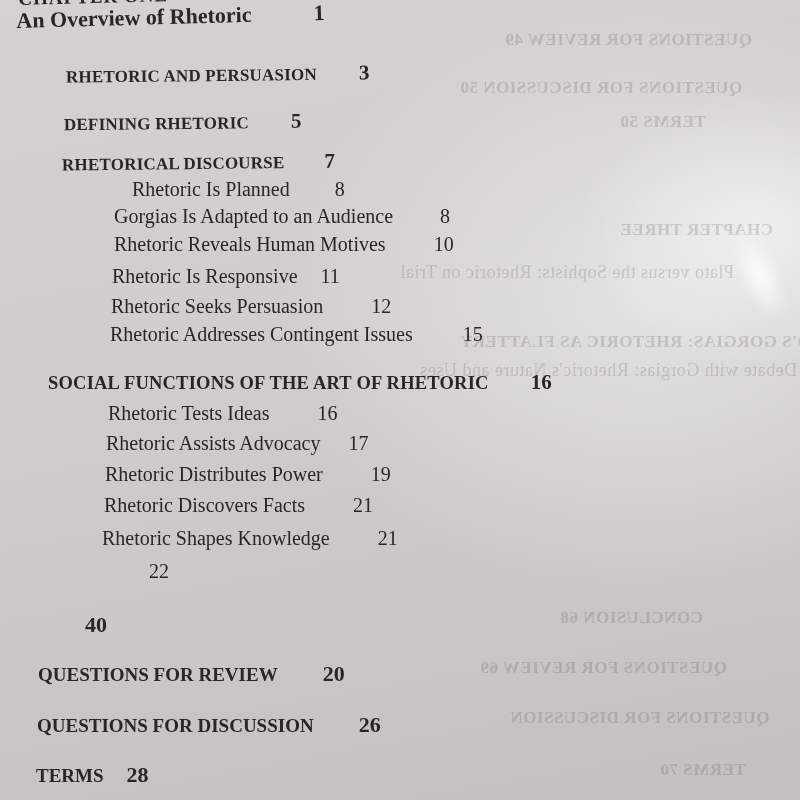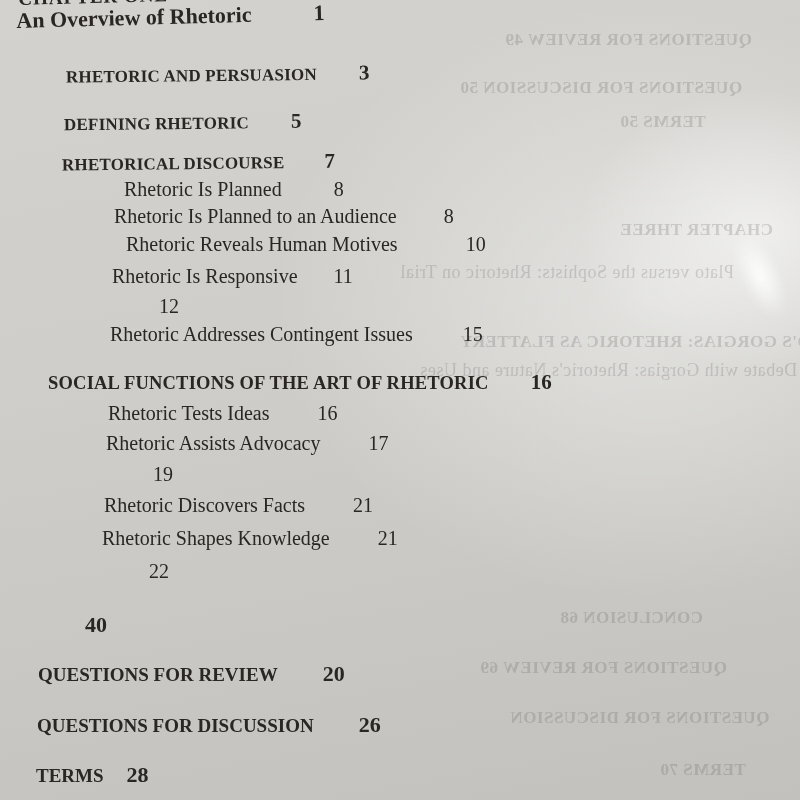--- a/index.html
+++ b/index.html
@@ -124,58 +124,60 @@
   <div class="entry section" style="left:64px; top:110px; transform:rotate(-0.6deg);">
     <span class="label">DEFINING RHETORIC</span>
     <span class="pg pg-bold" style="margin-left:42px;">5</span>
   </div>
 
   <div class="entry section" style="left:62px; top:150px; transform:rotate(-0.6deg);">
     <span class="label">RHETORICAL DISCOURSE</span>
     <span class="pg pg-bold" style="margin-left:40px;">7</span>
   </div>
 
-  <div class="entry sub" style="left:124px; top:178px;gap:7px;">
+  <div class="entry sub" style="left:132px; top:178px;">
     <span class="label">Rhetoric Is Planned</span>
     <span class="pg" style="margin-left:45px;">8</span>
   </div>
   <div class="entry sub" style="left:114px; top:205px;">
-    <span class="label">Rhetoric Is Planned to an Audience</span>
+    <span class="label">Gorgias Is Adapted to an Audience</span>
     <span class="pg" style="margin-left:47px;">8</span>
   </div>
-  <div class="entry sub" style="left:126px; top:233px;gap:20px;">
+  <div class="entry sub" style="left:114px; top:233px;">
     <span class="label">Rhetoric Reveals Human Motives</span>
     <span class="pg" style="margin-left:48px;">10</span>
   </div>
   <div class="entry sub" style="left:112px; top:265px;">
     <span class="label">Rhetoric Is Responsive</span>
-    <span class="pg" style="margin-left:36px;">11</span>
+    <span class="pg" style="margin-left:23px;">11</span>
   </div>
   <div class="entry sub" style="left:111px; top:295px;">
+    <span class="label">Rhetoric Seeks Persuasion</span>
     <span class="pg" style="margin-left:48px;">12</span>
   </div>
   <div class="entry sub" style="left:110px; top:323px;">
     <span class="label">Rhetoric Addresses Contingent Issues</span>
     <span class="pg" style="margin-left:50px;">15</span>
   </div>
 
   <div class="entry section" style="left:48px; top:370px; font-size:18.5px;">
     <span class="label">SOCIAL FUNCTIONS OF THE ART OF RHETORIC</span>
     <span class="pg pg-bold" style="margin-left:42px;">16</span>
   </div>
 
   <div class="entry sub" style="left:108px; top:402px;">
     <span class="label">Rhetoric Tests Ideas</span>
     <span class="pg" style="margin-left:48px;">16</span>
   </div>
   <div class="entry sub" style="left:106px; top:432px;text-align:right;">
     <span class="label">Rhetoric Assists Advocacy</span>
-    <span class="pg" style="margin-left:48px;">17</span>
+    <span class="pg" style="margin-left:28px;">17</span>
   </div>
   <div class="entry sub" style="left:105px; top:463px;">
+    <span class="label">Rhetoric Distributes Power</span>
     <span class="pg" style="margin-left:48px;">19</span>
   </div>
   <div class="entry sub" style="left:104px; top:494px;">
     <span class="label">Rhetoric Discovers Facts</span>
     <span class="pg" style="margin-left:48px;">21</span>
   </div>
   <div class="entry sub" style="left:102px; top:527px;">
     <span class="label">Rhetoric Shapes Knowledge</span>
     <span class="pg" style="margin-left:48px;">21</span>
   </div>

